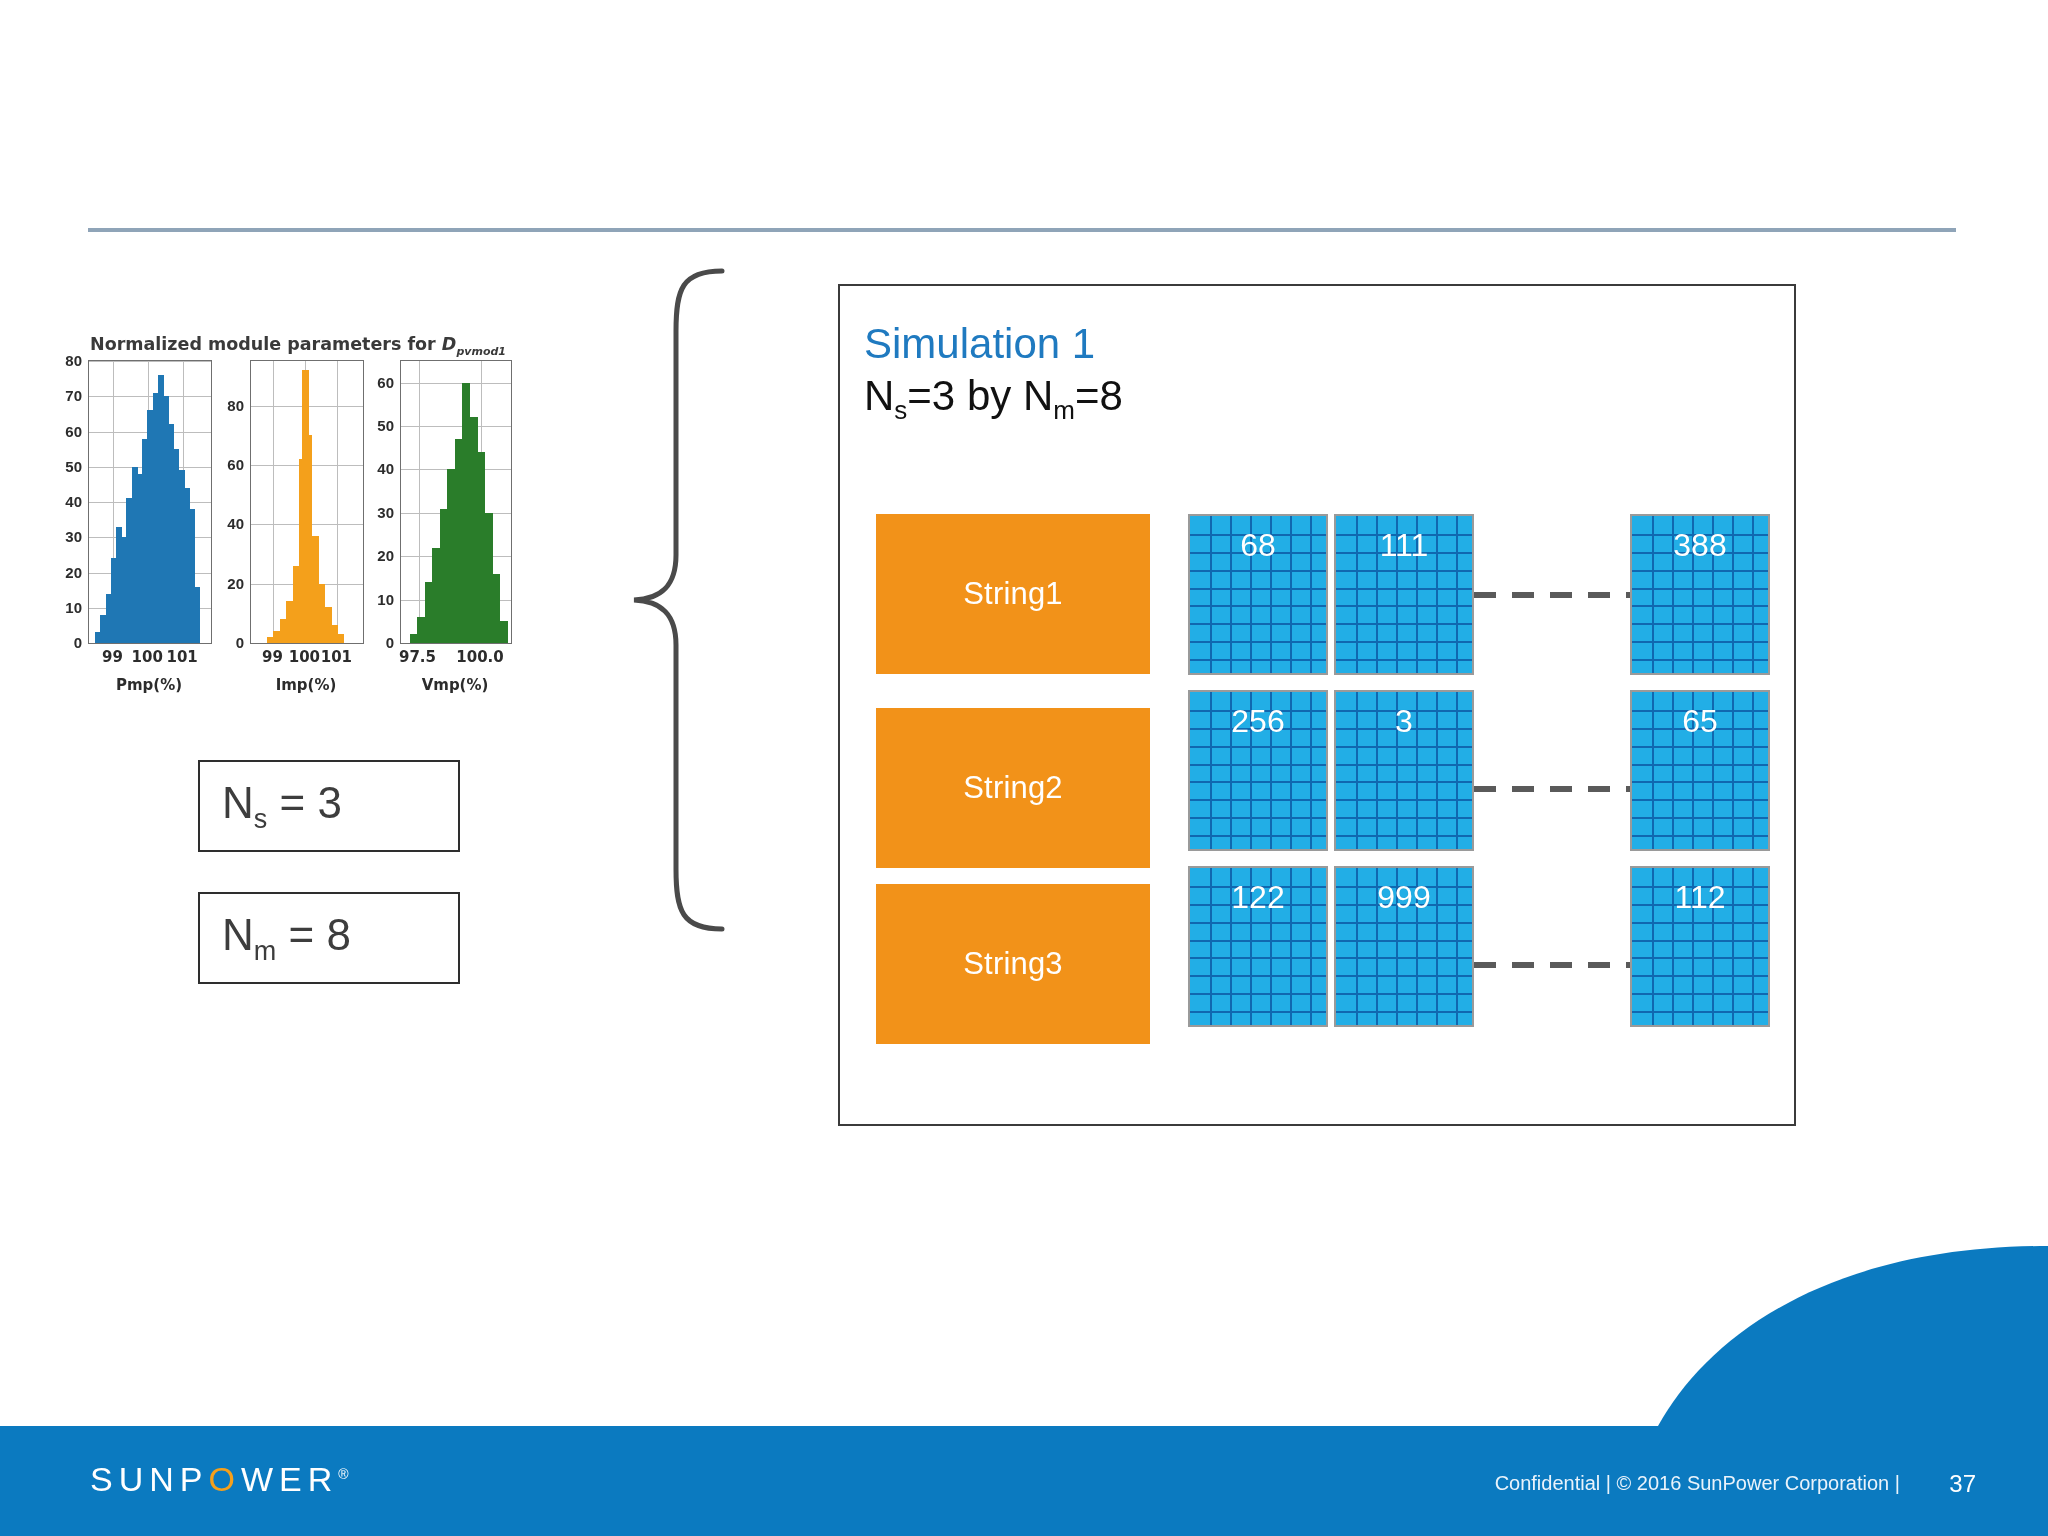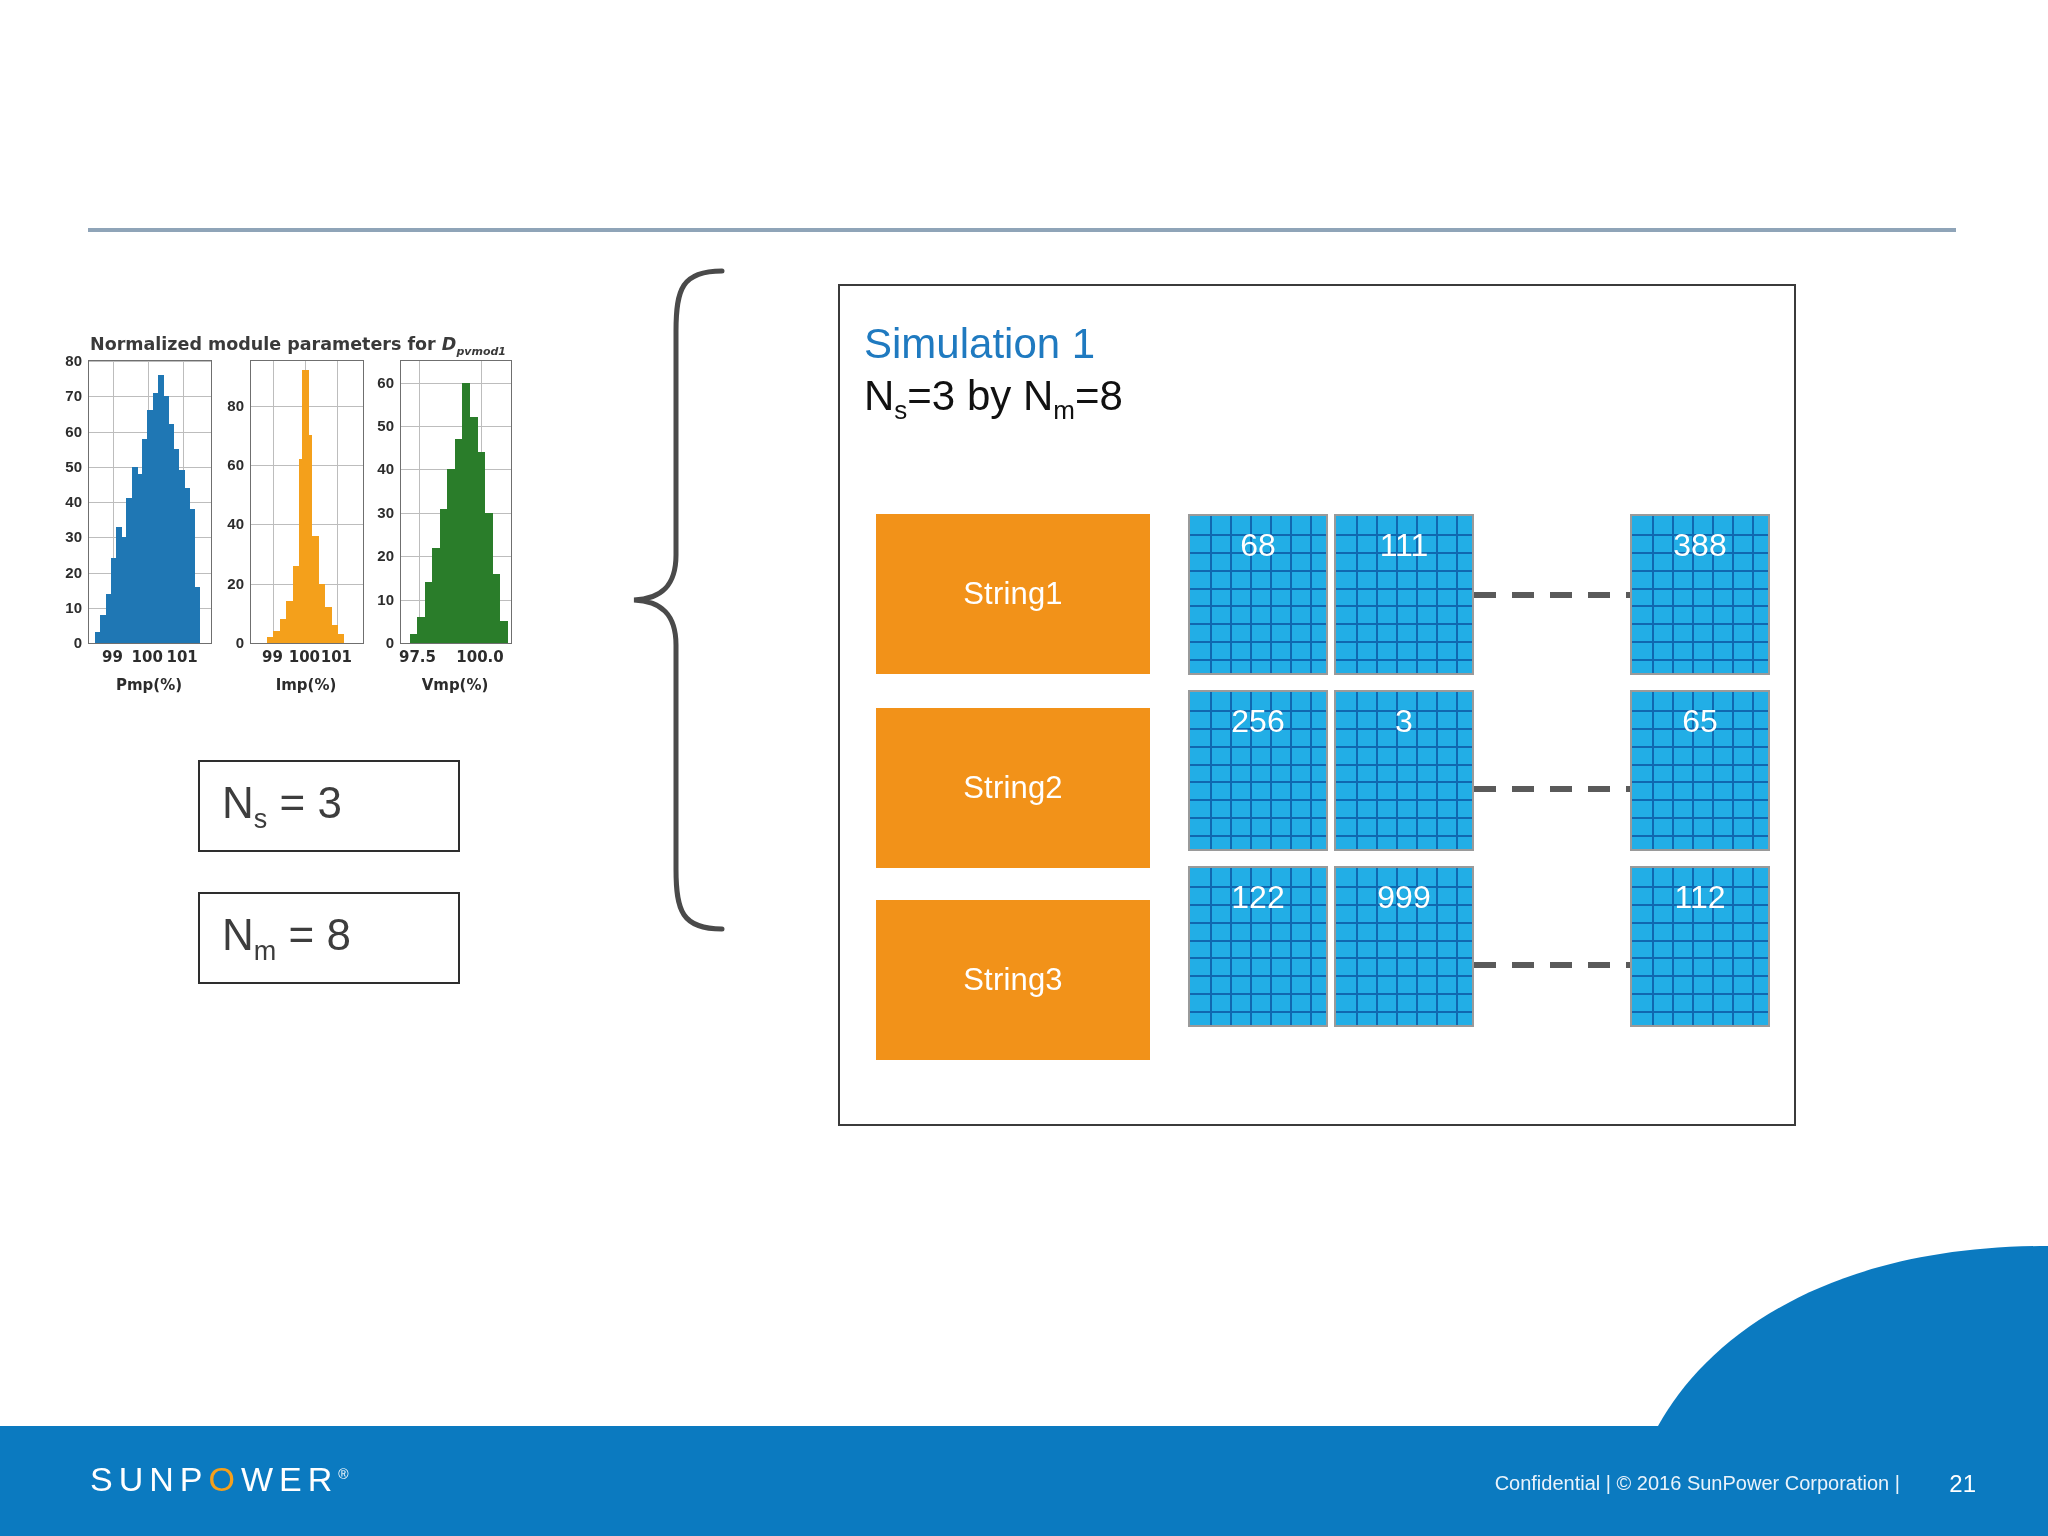--- a/index.html
+++ b/index.html
@@ -429,21 +429,21 @@
             <div class="ph" style="top: 71.5556px;"></div>
             <div class="ph" style="top: 89.4444px;"></div>
             <div class="ph" style="top: 107.333px;"></div>
             <div class="ph" style="top: 125.222px;"></div>
             <div class="ph" style="top: 143.111px;"></div>
             <div class="pnum">65</div>
           </div>
           <div class="dash" style="left: 634px; width: 156px; top: 96px;"></div>
         </div>
         <div class="srow" style="top: 580px;">
-          <div class="strbox" style="top: 18px; margin-top: 16px;">
+          <div class="strbox" style="top: 18px;">
             <span>String3</span>
           </div>
           <div class="panel" style="left: 348px;">
             <div class="pv" style="left: 20px;"></div>
             <div class="pv" style="left: 40px;"></div>
             <div class="pv" style="left: 60px;"></div>
             <div class="pv" style="left: 80px;"></div>
             <div class="pv" style="left: 100px;"></div>
             <div class="pv" style="left: 120px;"></div>
             <div class="ph" style="top: 17.8889px;"></div>
@@ -497,16 +497,16 @@
 
   <div class="footer-curve">
     <svg width="640" height="200" viewBox="0 0 640 200" xmlns="http://www.w3.org/2000/svg">
       <path d="M640 20 C 420 20, 300 110, 250 200 L640 200 Z" fill="#0B7AC0"></path>
       <path d="M640 0 C 430 0, 300 96, 244 200 L210 200 C 270 86, 410 -14, 640 -14 Z" fill="#ffffff"></path>
     </svg>
   </div>
   <div class="footer">
     <div class="logo"><span>SUNP</span><span class="o">O</span><span>WER</span><span class="reg">®</span></div>
     <div class="conf">Confidential | © 2016 SunPower Corporation |</div>
-    <div class="pageno">21</div>
+    <div class="pageno">37</div>
   </div>
 
 </div>
 
 </body></html>

